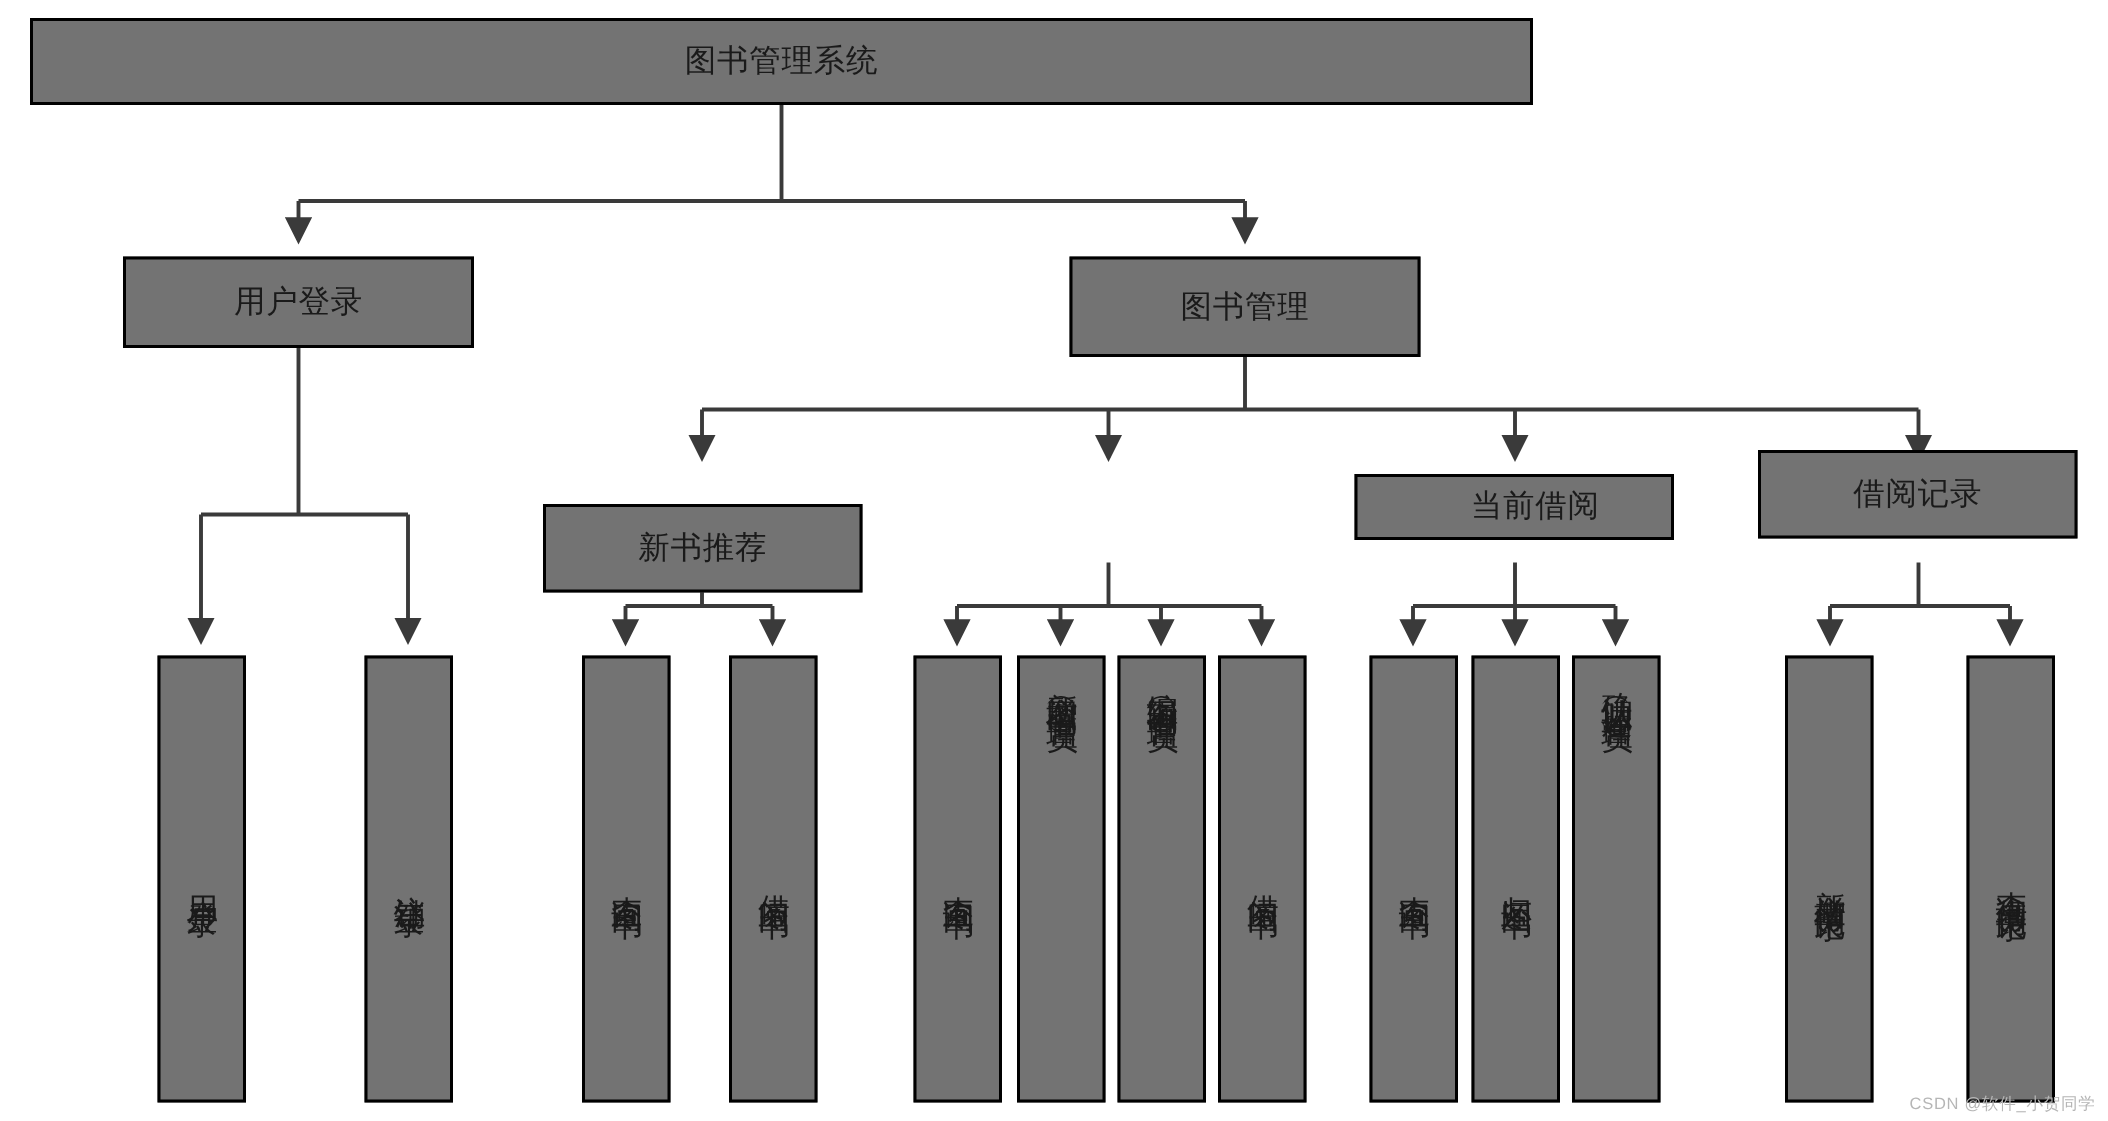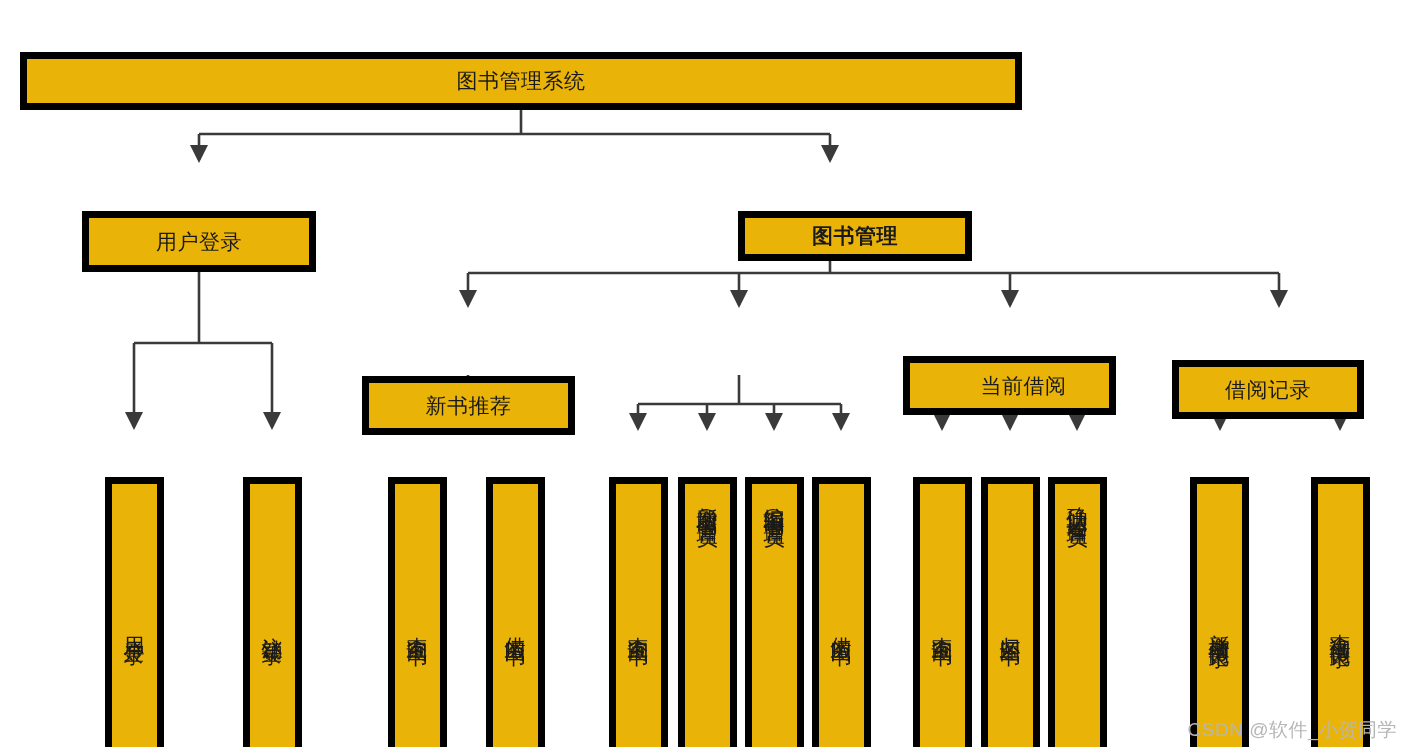--- a/index.html
+++ b/index.html
@@ -23,27 +23,26 @@
     position: absolute;
     left: 0;
     top: 0;
     width: 1405px;
     height: 747px;
     pointer-events: none;
   }
   .node {
     position: absolute;
     box-sizing: border-box;
-    background: #eab308;
-    border: 7px solid #000000;
+    background: #737373;
+    border: 2px solid #000000;
     display: flex;
     align-items: center;
     justify-content: center;
     overflow: hidden;
-    margin-top: 40px;
   }
   .node-label {
     color: #1a1a1a;
     font-size: 21px;
     line-height: 1.22;
     letter-spacing: 0.5px;
     white-space: nowrap;
     text-align: center;
   }
   
@@ -62,21 +61,21 @@
     padding-top: 6px;
   }
   .node.vertical.center-text {
     align-items: center;
     padding-top: 0;
   }
   .watermark {
     position: absolute;
     right: 8px;
     bottom: 4px;
-    font-size: 19px;
+    font-size: 11px;
     color: #b6b6b6;
     letter-spacing: 0.5px;
     white-space: nowrap;
     user-select: none;
   }
 </style>
 </head>
 <body>
 
 <div id="diagram-root">
@@ -131,31 +130,31 @@
     </g>
   </svg>
 
   <div class="node" style="left:20px; top:12px; width:1002px; height:58px;">
     <span class="node-label">图书管理系统</span>
   </div>
 
   <div class="node" style="left:82px; top:171px; width:234px; height:61px;">
     <span class="node-label">用户登录</span>
   </div>
-  <div class="node" style="left:738px; top:171px; width:234px; height:50px;font-weight:bold;">
+  <div class="node" style="left:713px; top:171px; width:234px; height:67px;">
     <span class="node-label">图书管理</span>
   </div>
 
   <div class="node" style="left:362px; top:336px; width:213px; height:59px;">
     <span class="node-label">新书推荐</span>
   </div>
-  <div class="node" style="left:903px; top:316px; width:213px; height:59px;padding-left:28px;">
+  <div class="node" style="left:903px; top:316px; width:213px; height:44px;padding-left:28px;">
     <span class="node-label">当前借阅</span>
   </div>
-  <div class="node" style="left:1172px; top:320px; width:192px; height:59px;">
+  <div class="node" style="left:1172px; top:300px; width:213px; height:59px;font-family:Liberation Serif, serif;">
     <span class="node-label">借阅记录</span>
   </div>
 
   <div class="node vertical center-text" style="left:105px; top:437px; width:59px; height:298px;">
     <span class="node-label">用户登录</span>
   </div>
   <div class="node vertical center-text" style="left:243px; top:437px; width:59px; height:298px;">
     <span class="node-label">注销登录</span>
   </div>
 

